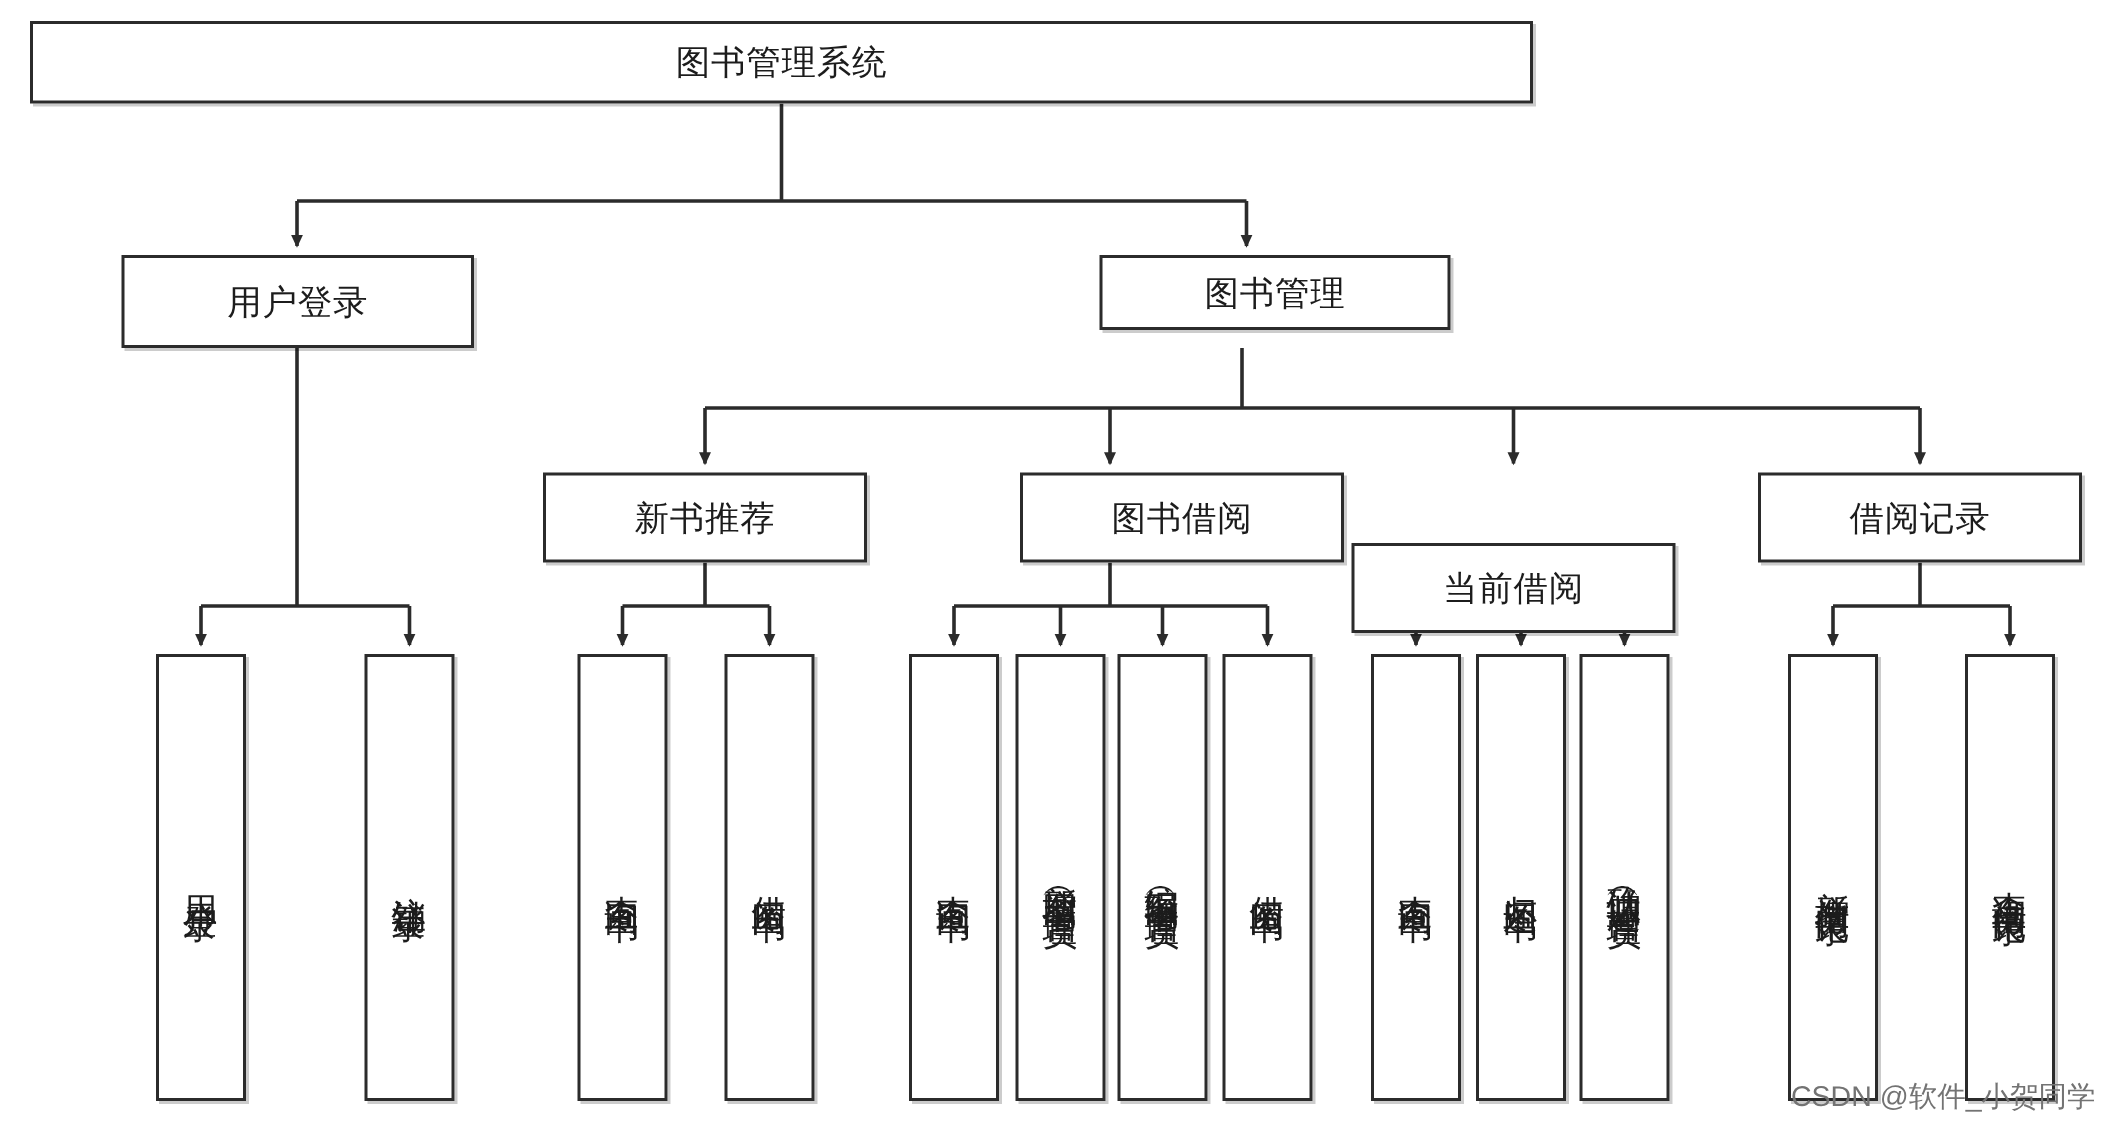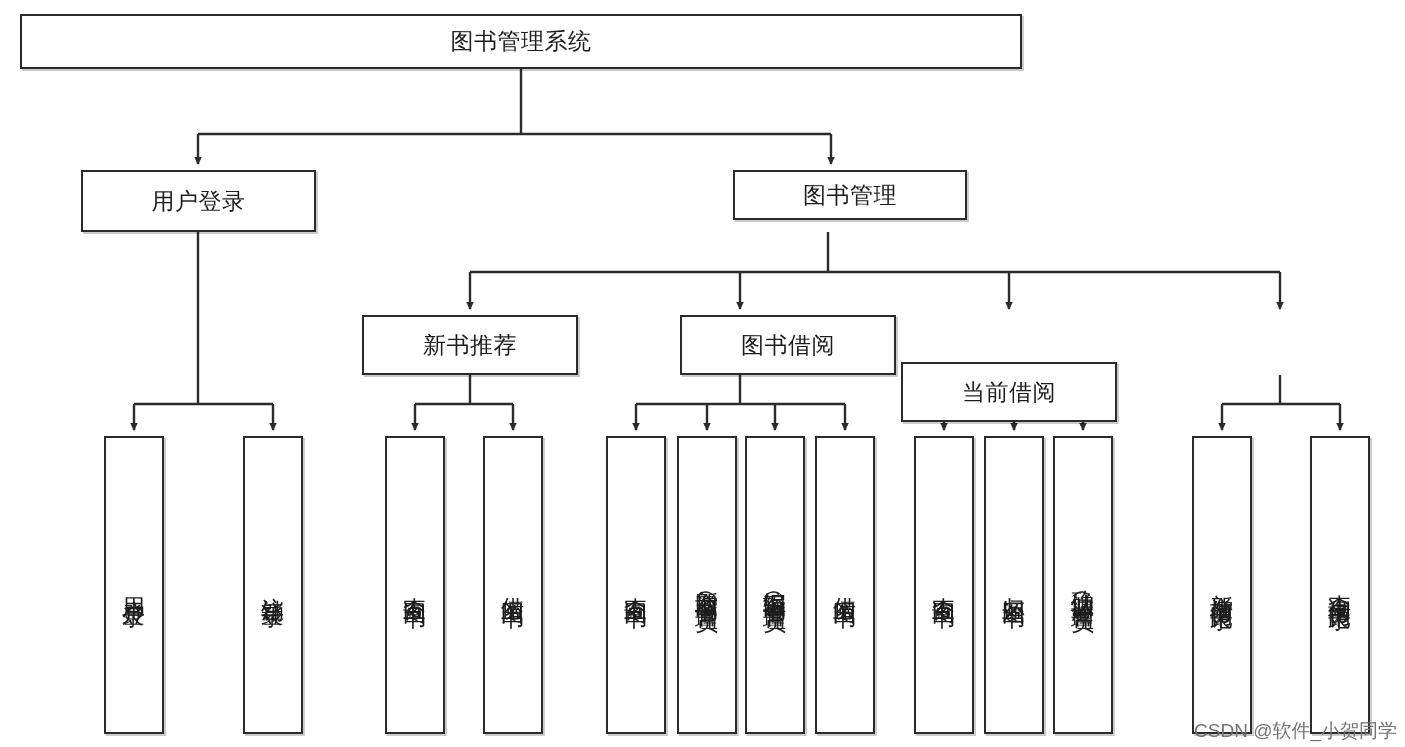--- a/index.html
+++ b/index.html
@@ -143,20 +143,23 @@
 
   <div class="node-box" id="node-l2-0" style="left: 362px; top: 315px; width: 216px; height: 60px;">
     <span class="node-label-h">新书推荐</span>
   </div>
   <div class="node-box" id="node-l2-1" style="left: 632px; top: 315px; width: 216px; height: 60px; margin-left: 48px;">
     <span class="node-label-h">图书借阅</span>
   </div>
   <div class="node-box" id="node-l2-2" style="left: 901px; top: 315px; width: 216px; height: 60px; margin-top: 47px;">
     <span class="node-label-h">当前借阅</span>
   </div>
+  <div class="node-box" id="node-l2-3" style="left: 1172px; top: 315px; width: 216px; height: 60px;">
+    <span class="node-label-h">借阅记录</span>
+  </div>
 
   <div class="node-box leaf" id="node-leaf-0" style="left: 104px; top: 436px; width: 60px; height: 298px;">
     <span class="node-label-v">用户登录</span>
   </div>
   <div class="node-box leaf" id="node-leaf-1" style="left: 243px; top: 436px; width: 60px; height: 298px;">
     <span class="node-label-v">注销登录</span>
   </div>
   <div class="node-box leaf" id="node-leaf-2" style="left: 385px; top: 436px; width: 60px; height: 298px;">
     <span class="node-label-v">查询图书</span>
   </div>

